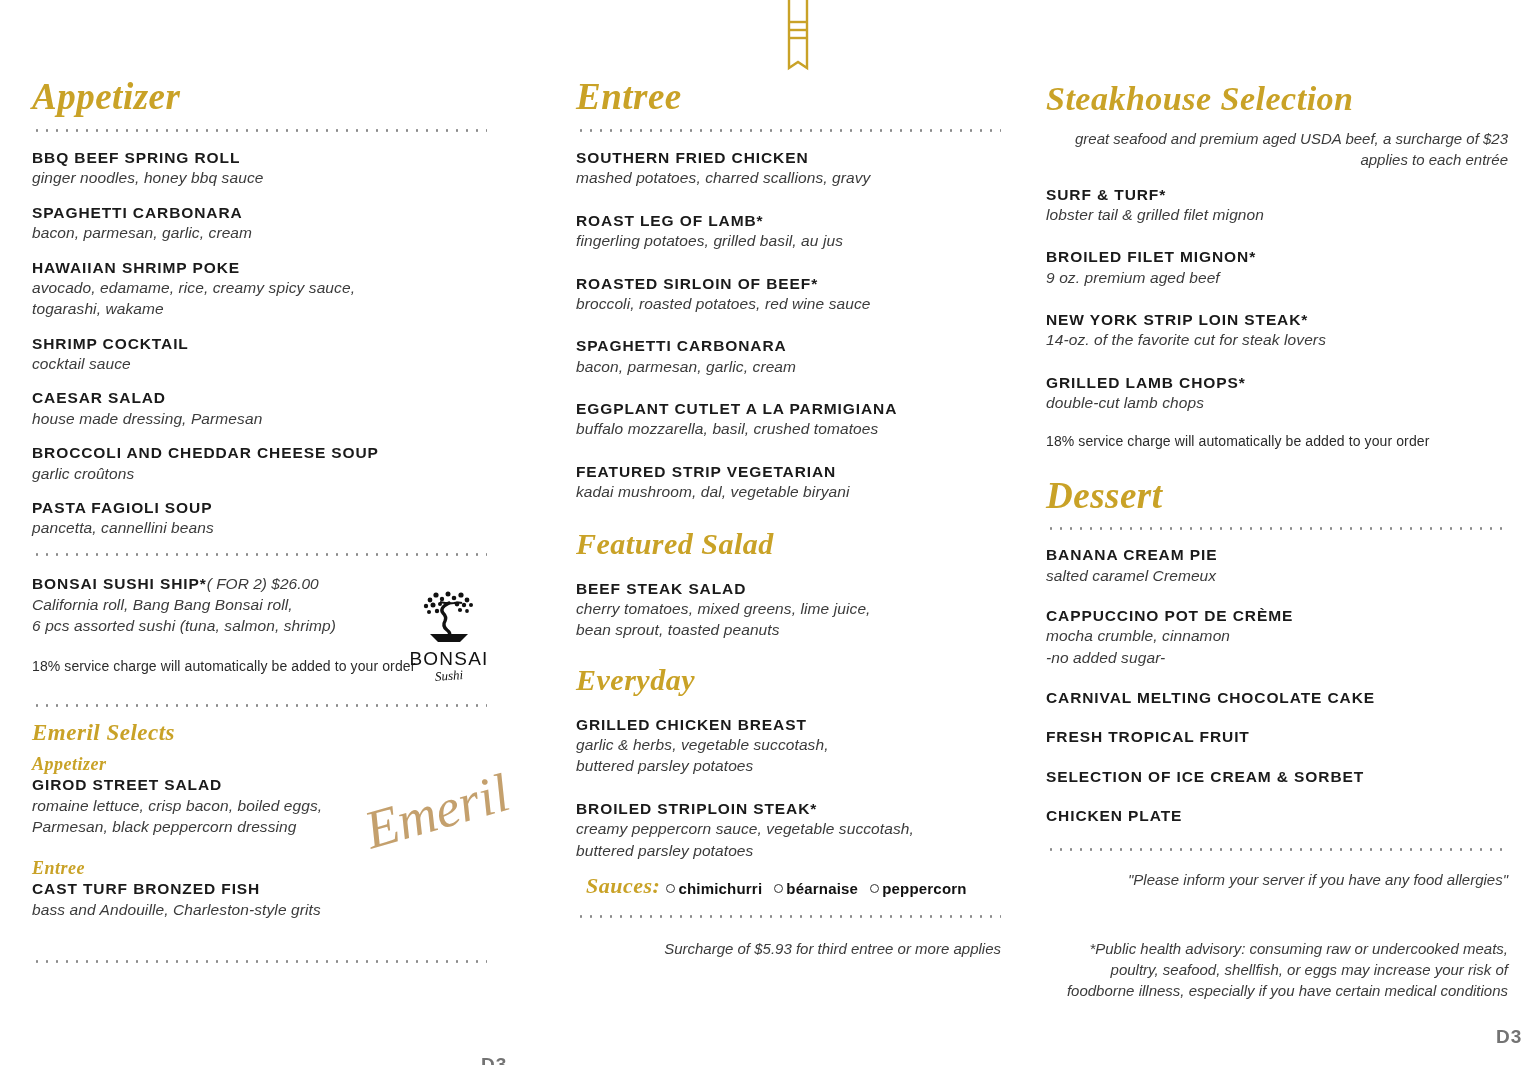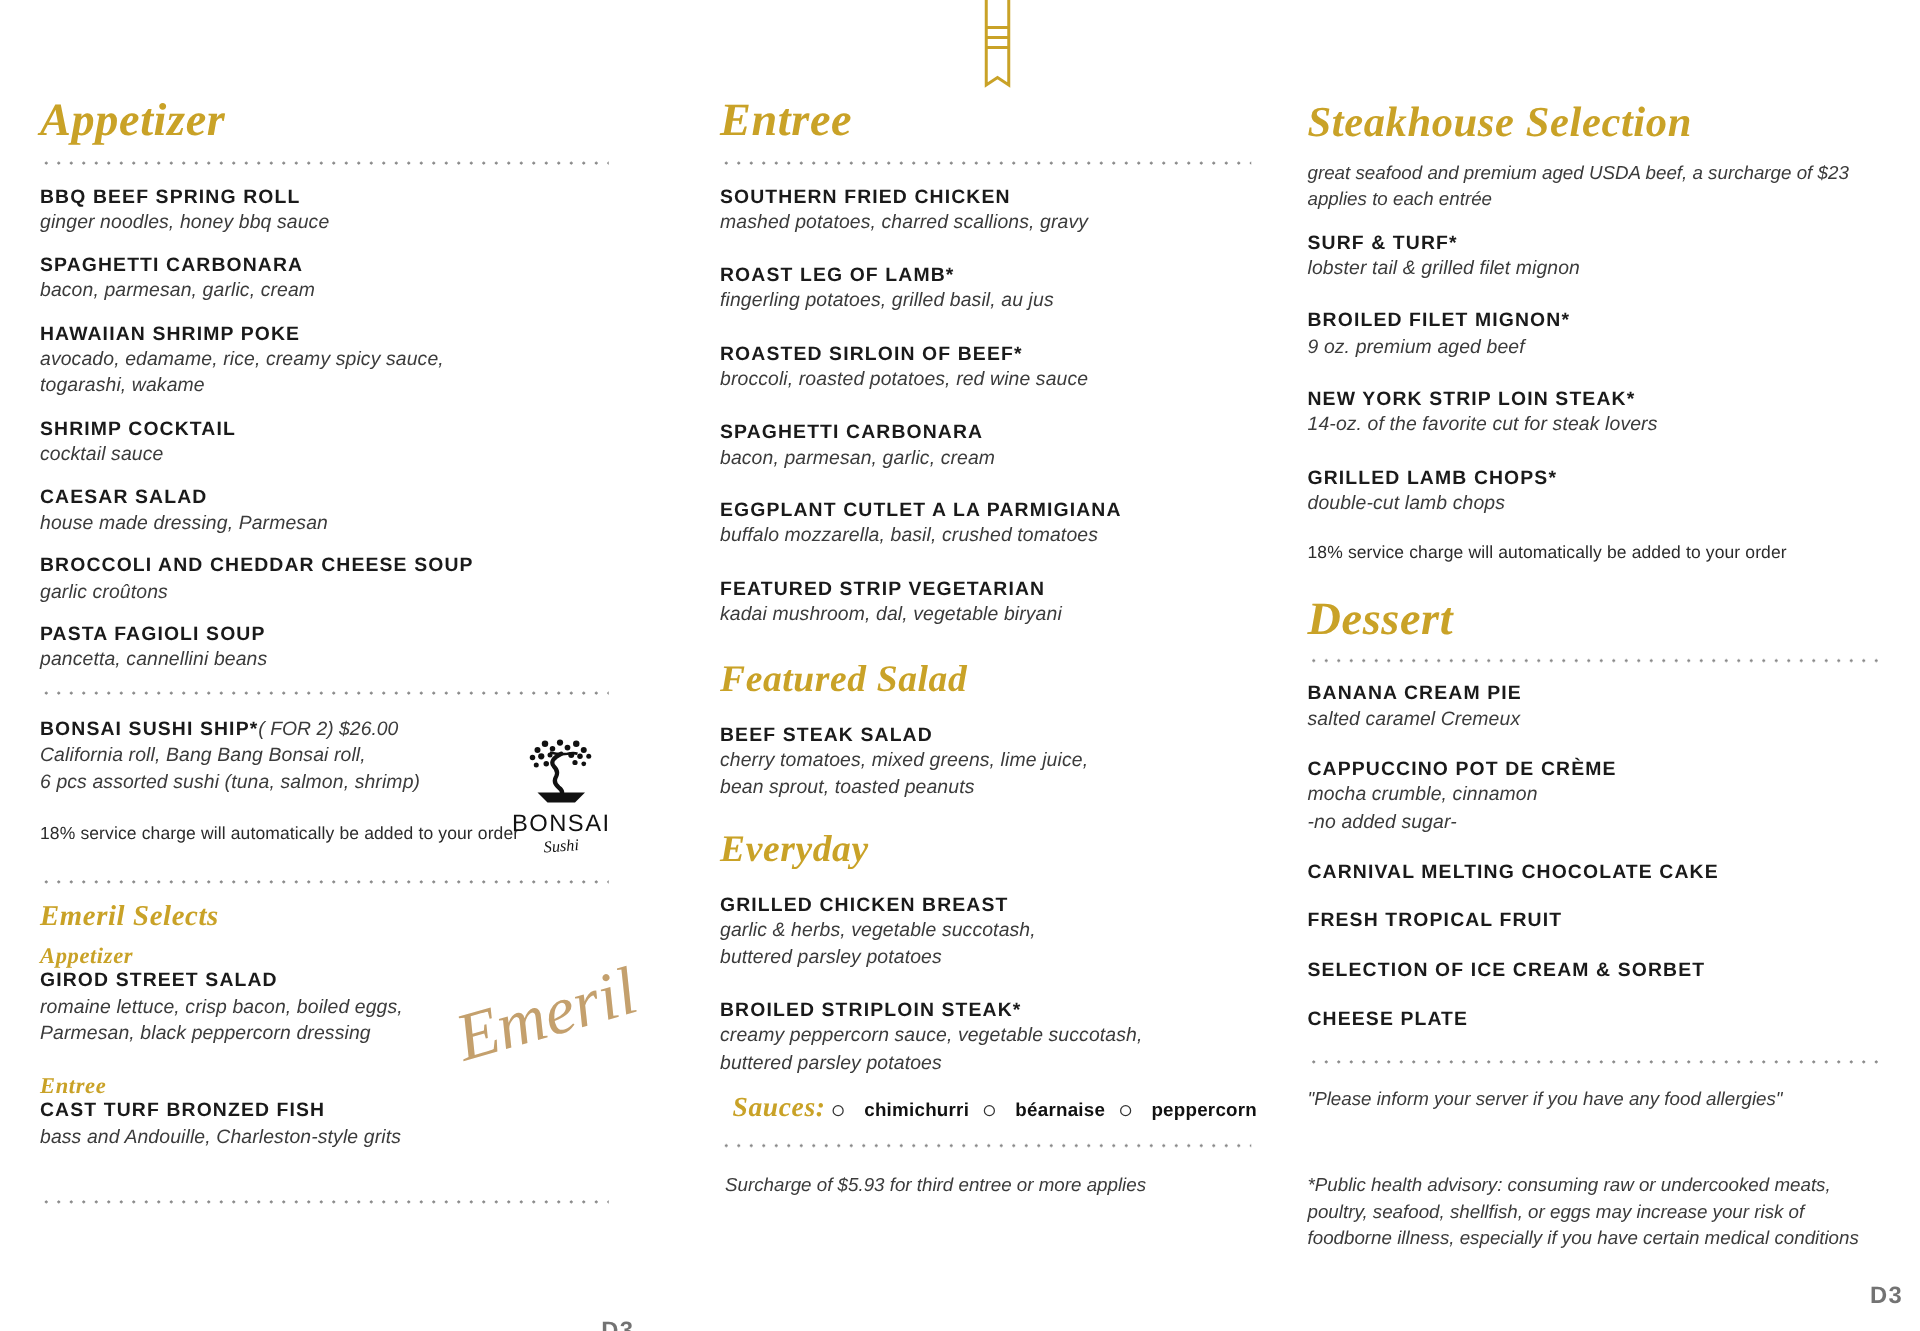--- a/index.html
+++ b/index.html
@@ -86,20 +86,21 @@
     line-height: 1.4;
     letter-spacing: 0.1px;
   }
   .sub-note {
     font-family: "Liberation Sans", sans-serif;
     font-style: italic;
     font-size: 15px;
     color: #3b3b3b;
     line-height: 1.42;
     white-space: pre-line;
+    text-align: right;
   }
 
   
   .bonsai-logo {
     position: absolute;
     left: 406px;
     top: 588px;
     width: 86px;
     text-align: center;
   }
@@ -137,21 +138,21 @@
 
   
   .sauces-row {
     display: flex;
     align-items: baseline;
     gap: 6px;
   }
   .sauce-opt {
     display: inline-flex;
     align-items: center;
-    gap: 16px;
+    gap: 3px;
     font-family: "Liberation Sans", sans-serif;
     font-weight: bold;
     font-size: 15px;
     color: #111;
     letter-spacing: 0.2px;
     margin-right: 6px;
   }
   .radio {
     display: inline-block;
     width: 9px;
@@ -411,21 +412,21 @@
     <div class="item" style="margin-bottom:20px">
       <div class="item-name">CARNIVAL MELTING CHOCOLATE CAKE</div>
     </div>
     <div class="item" style="margin-bottom:20px">
       <div class="item-name">FRESH TROPICAL FRUIT</div>
     </div>
     <div class="item" style="margin-bottom:20px">
       <div class="item-name">SELECTION OF ICE CREAM &amp; SORBET</div>
     </div>
     <div class="item" style="margin-bottom:8px">
-      <div class="item-name">CHEESE PLATE</div>
+      <div class="item-name">CHICKEN PLATE</div>
     </div>
 
     <div class="dots" style="margin-top:22px;margin-bottom:18px;"></div>
 
     <div class="sub-note">"Please inform your server if you have any food allergies"</div>
 
     <div class="sub-note" style="margin-top:48px;">*Public health advisory: consuming raw or undercooked meats,
 poultry, seafood, shellfish, or eggs may increase your risk of
 foodborne illness, especially if you have certain medical conditions</div>
   </div>

